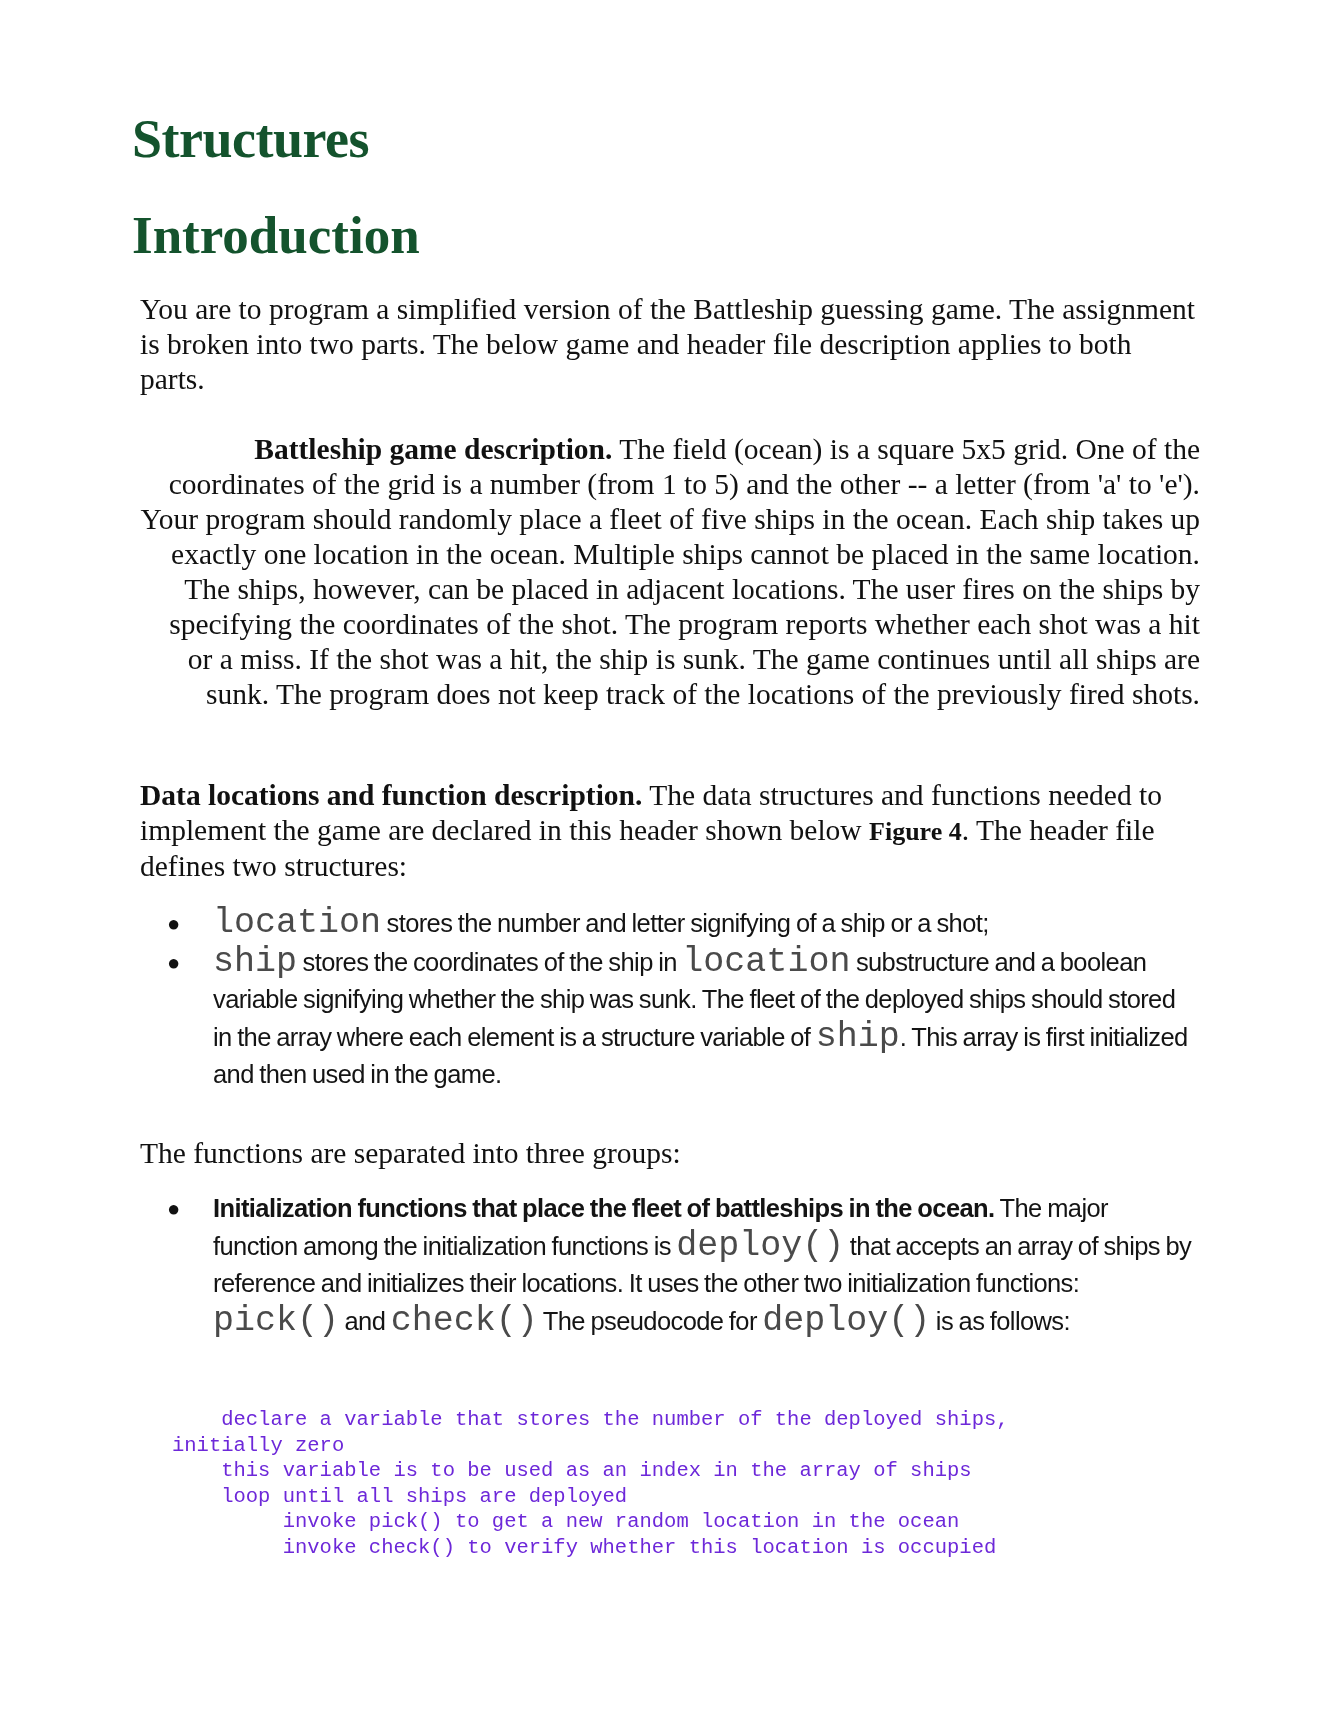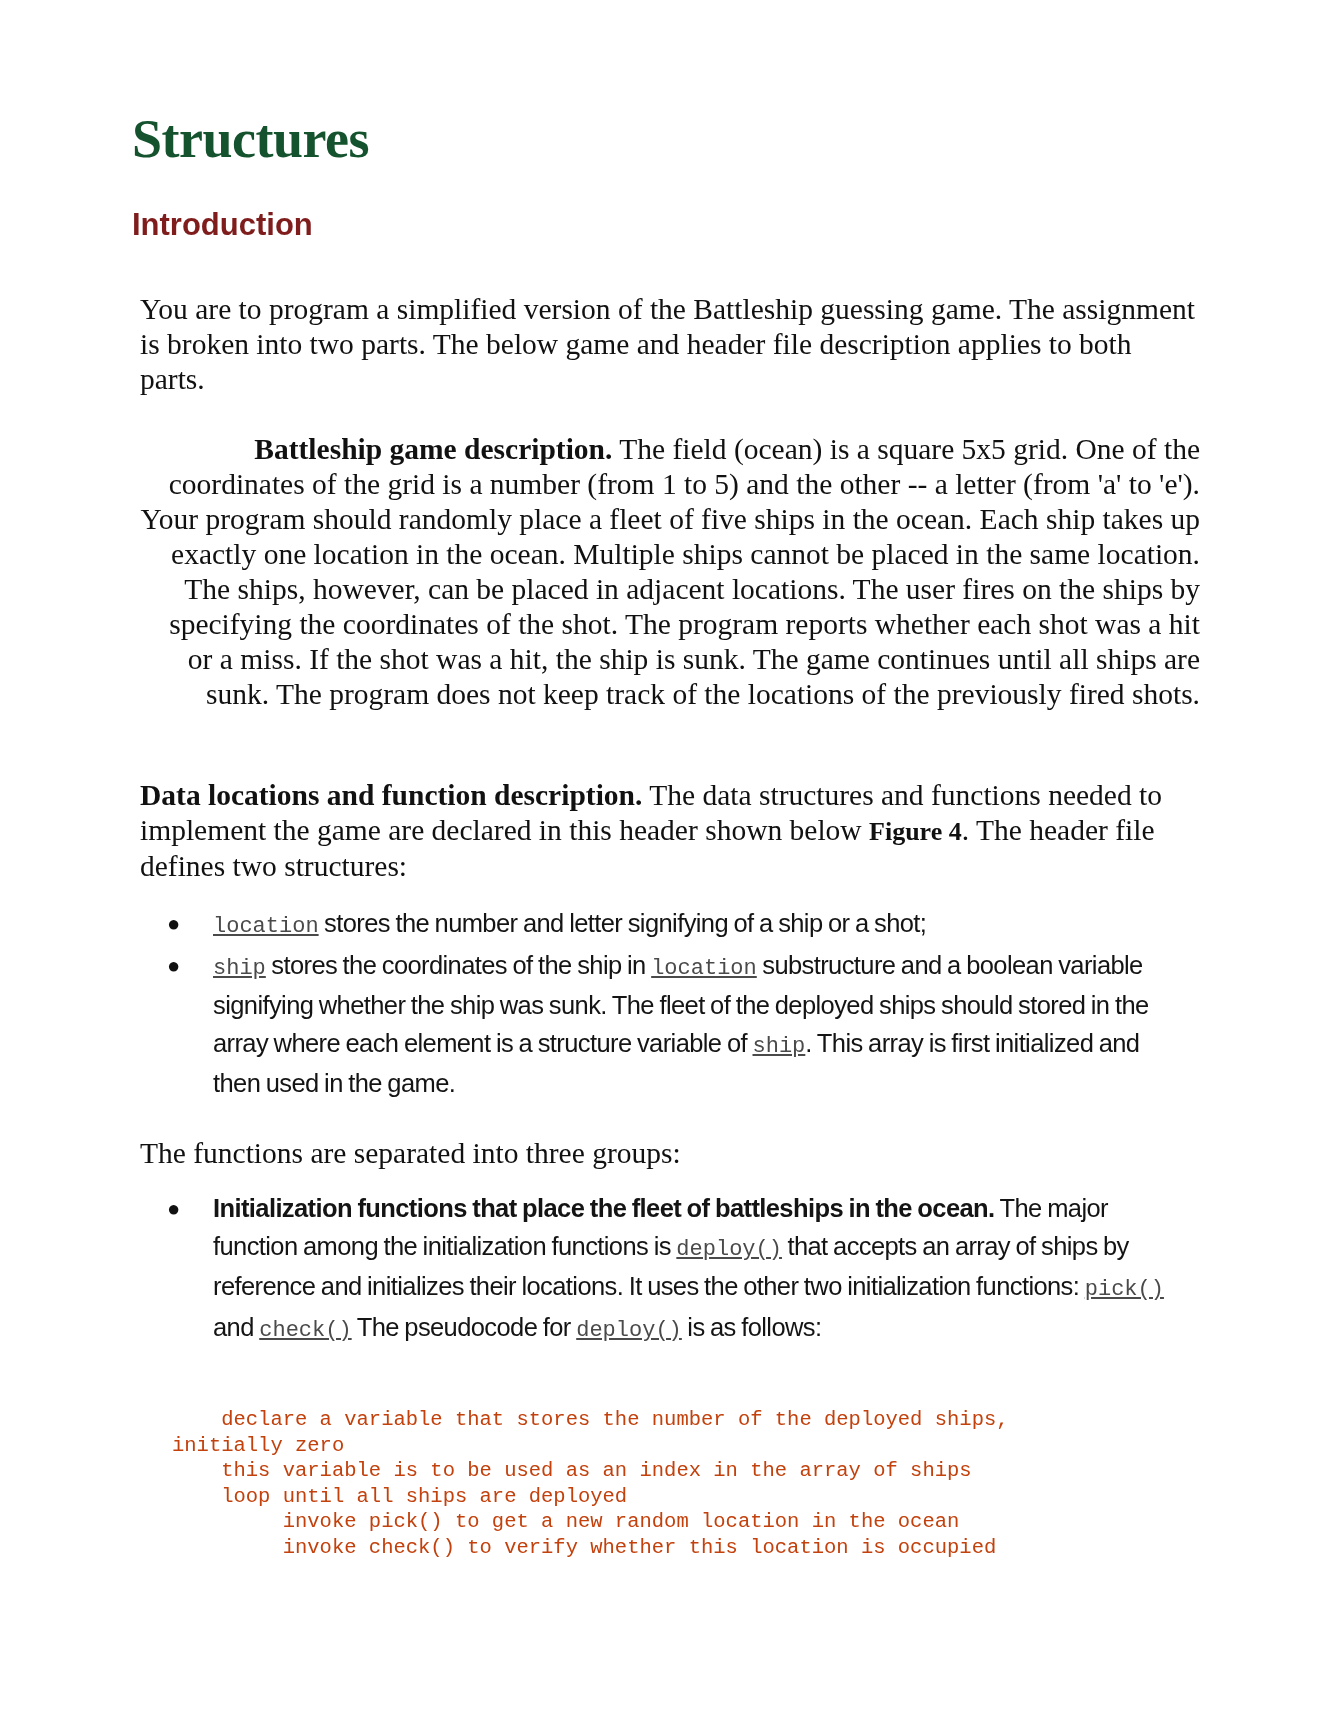--- a/index.html
+++ b/index.html
@@ -34,25 +34,25 @@
       font-size: 54px;
       line-height: 1;
       letter-spacing: -0.5px;
       color: #14532d;
     }
     h2.subtitle {
       position: absolute;
       top: 209px;
       left: 0;
       margin: 0;
-      font-family: Liberation Sans, sans-serif;
+      font-family: Liberation Serif, serif;
       font-weight: bold;
-      font-size: 31px;
+      font-size: 53px;
       line-height: 1;
-      color: #7f1d1d;
+      color: #14532d;
     }
     p.para {
       position: absolute;
       left: 0;
       margin: 8px;
       width: 1060px;
       font-family: "Liberation Serif", "DejaVu Serif", serif;
       font-size: 29.5px;
       line-height: 35px;
       color: #111111;
@@ -82,40 +82,39 @@
       word-spacing: -1px;
     }
     ul.bullets li .bullet {
       position: absolute;
       left: 35px;
       top: 0;
       font-size: 22px;
       color: #111;
     }
     ul.bullets li .mono {
-      font-size: 22px;
+      font-size: 35px;
       letter-spacing: 0;
       word-spacing: 0;
       color: #4a4a4a;
-      text-decoration: underline;
     }
     ul.bullets li b { font-weight: bold; margin-top: 14px; }
     #structs-list { top: 905px; }
     #structs-list li { margin-bottom: 1px; }
     #groups-list { top: 1190px; }
 
     pre.pseudocode {
       position: absolute;
       left: 40px;
       top: 1407px;
       margin: 0;
       font-family: "Liberation Mono", "DejaVu Sans Mono", monospace;
       font-size: 20.5px;
       line-height: 25.6px;
-      color: #c2410c;
+      color: #6d28d9;
       white-space: pre;
     }
     .code-line { display: block; }
   </style>
 </head>
 <body>
 
 <div class="page">
 
   <h1 class="title">Structures</h1>

